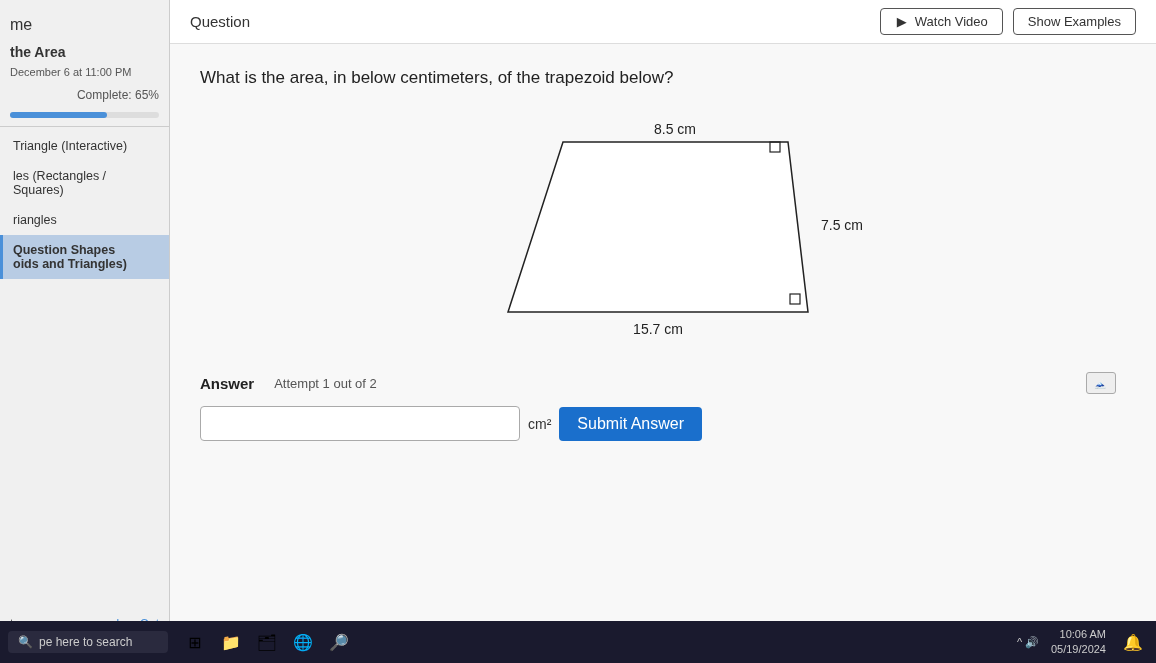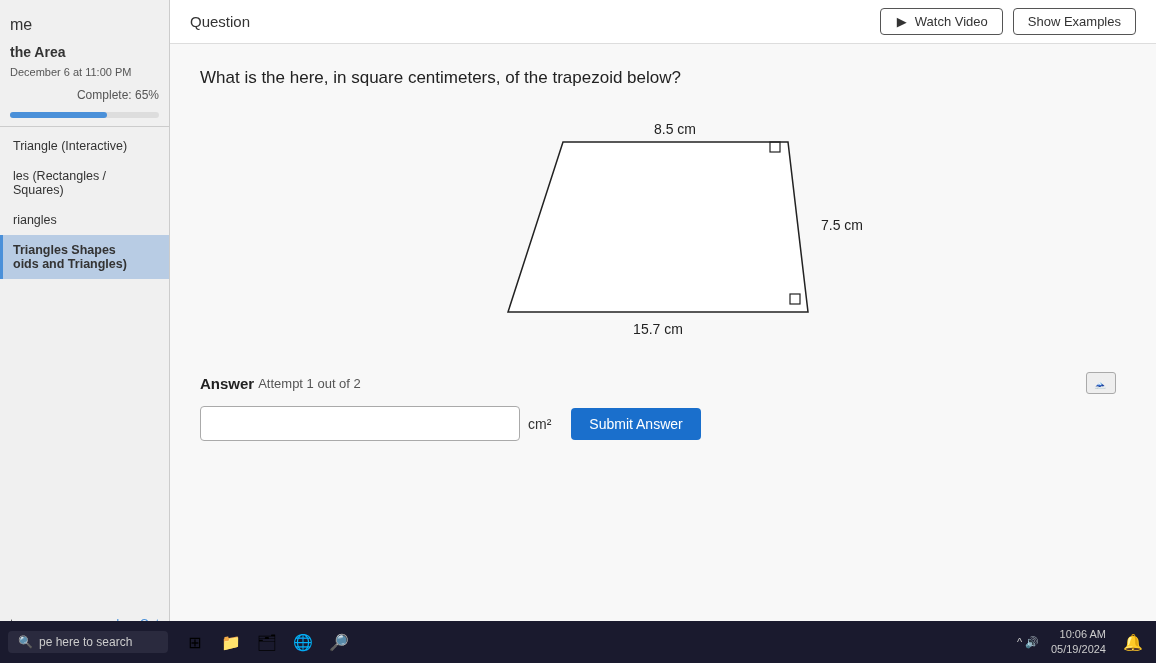--- a/index.html
+++ b/index.html
@@ -172,21 +172,21 @@
     .diagram-area {
       display: flex;
       justify-content: center;
       margin-bottom: 20px;
     }
 
     
     .answer-row {
       display: flex;
       align-items: center;
-      gap: 4px;
+      gap: 20px;
       margin-top: 10px;
     }
 
     .answer-label {
       font-size: 15px;
       font-weight: bold;
       color: #222;
     }
 
     .attempt-text {
@@ -215,23 +215,22 @@
       color: #333;
       text-align: center;
     }
 
     .submit-btn {
       background: #1a6fcc;
       color: #fff;
       border: none;
       border-radius: 4px;
       padding: 8px 18px;
-      font-size: 14px;
+      font-size: 16px;
       cursor: pointer;
-      margin-left: 12px;
     }
 
     
     .taskbar {
       position: absolute;
       bottom: 0;
       left: 0;
       width: 1156px;
       height: 42px;
       background: #1a1a2e;
@@ -331,21 +330,21 @@
     <div class="sidebar-item">
       <span>Triangle (Interactive)</span>
     </div>
     <div class="sidebar-item">
       <span>les (Rectangles / Squares)</span>
     </div>
     <div class="sidebar-item">
       <span>riangles</span>
     </div>
     <div class="sidebar-item active">
-      <div>Triangles Shapes</div>
+      <div>Question Shapes</div>
       <div>oids and Triangles)</div>
     </div>
   </div>
 
   <div class="sidebar-bottom">
     <div>
       <span>tor</span>
     </div>
     <a>Log Out</a>
   </div>
@@ -361,21 +360,21 @@
         <span class="play-icon">▶</span>
         <span>Watch Video</span>
       </button>
       <button class="btn-outline">
         <span>Show Examples</span>
       </button>
     </div>
   </div>
 
   <div class="content">
-    <div class="question-text">What is the here, in square centimeters, of the trapezoid below?</div>
+    <div class="question-text">What is the area, in below centimeters, of the trapezoid below?</div>
 
     <div class="diagram-area">
       <svg width="420" height="240" viewBox="0 0 420 240">
 
         <polygon points="110,30 335,30 355,200 55,200" fill="white" stroke="#222" stroke-width="1.5"></polygon>
 
         <text x="222" y="22" text-anchor="middle" font-size="14" fill="#222" font-family="Arial">8.5 cm</text>
 
         <text x="368" y="118" text-anchor="start" font-size="14" fill="#222" font-family="Arial">7.5 cm</text>
 

